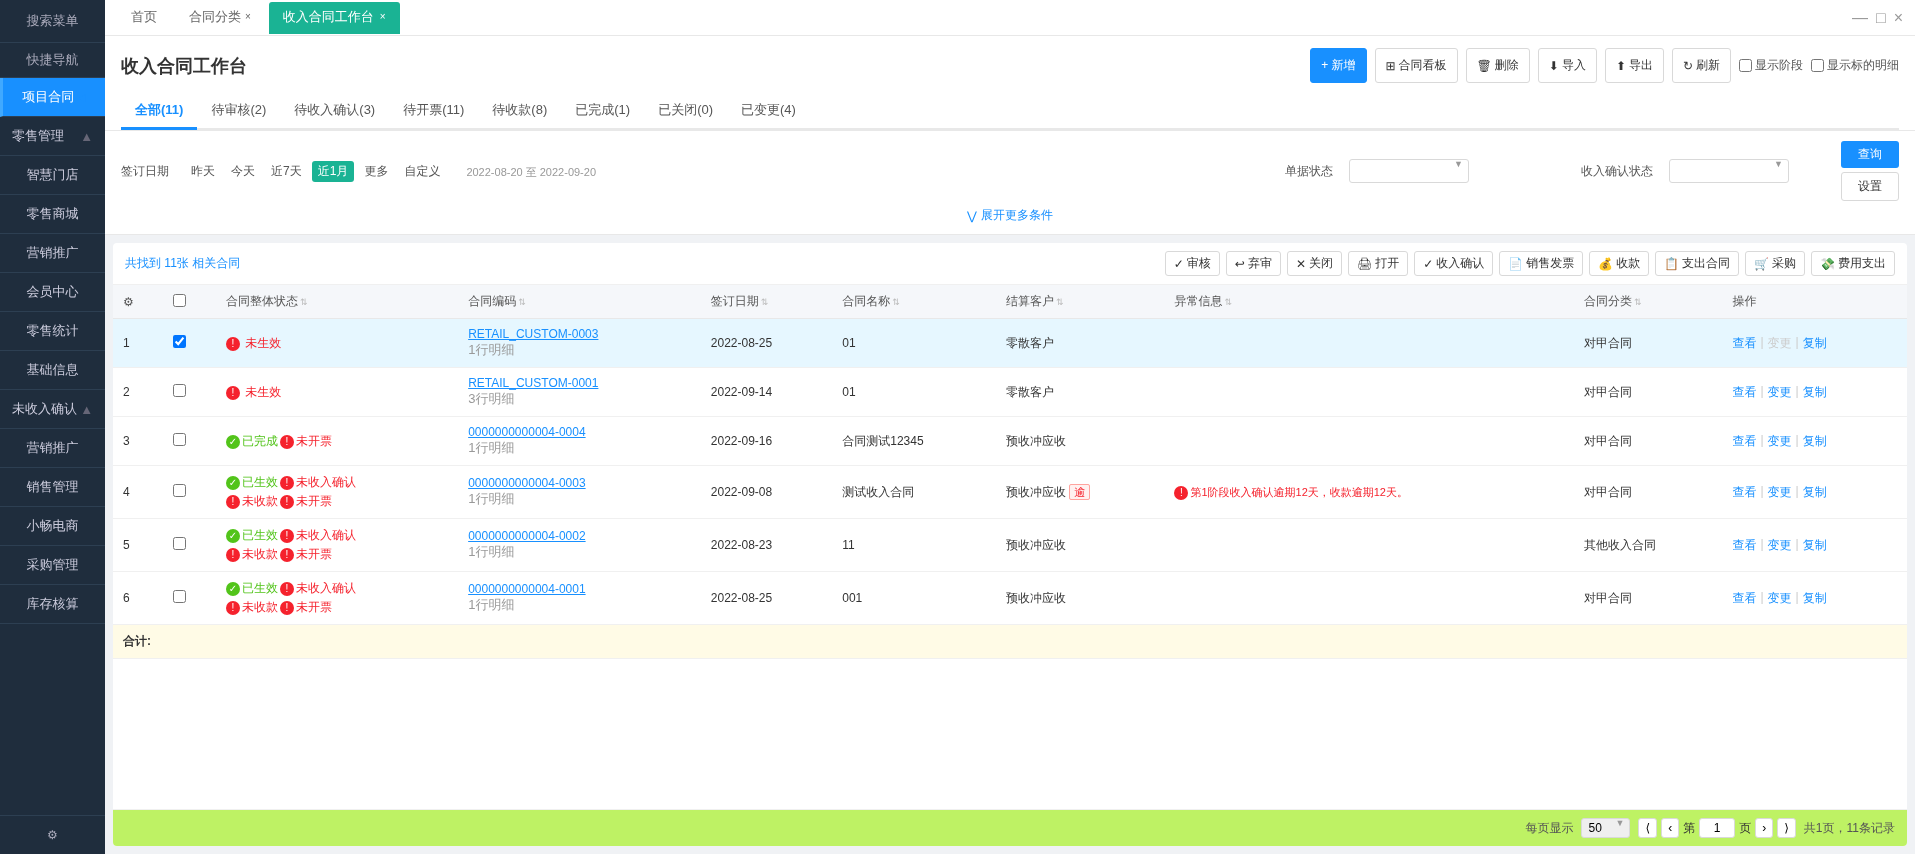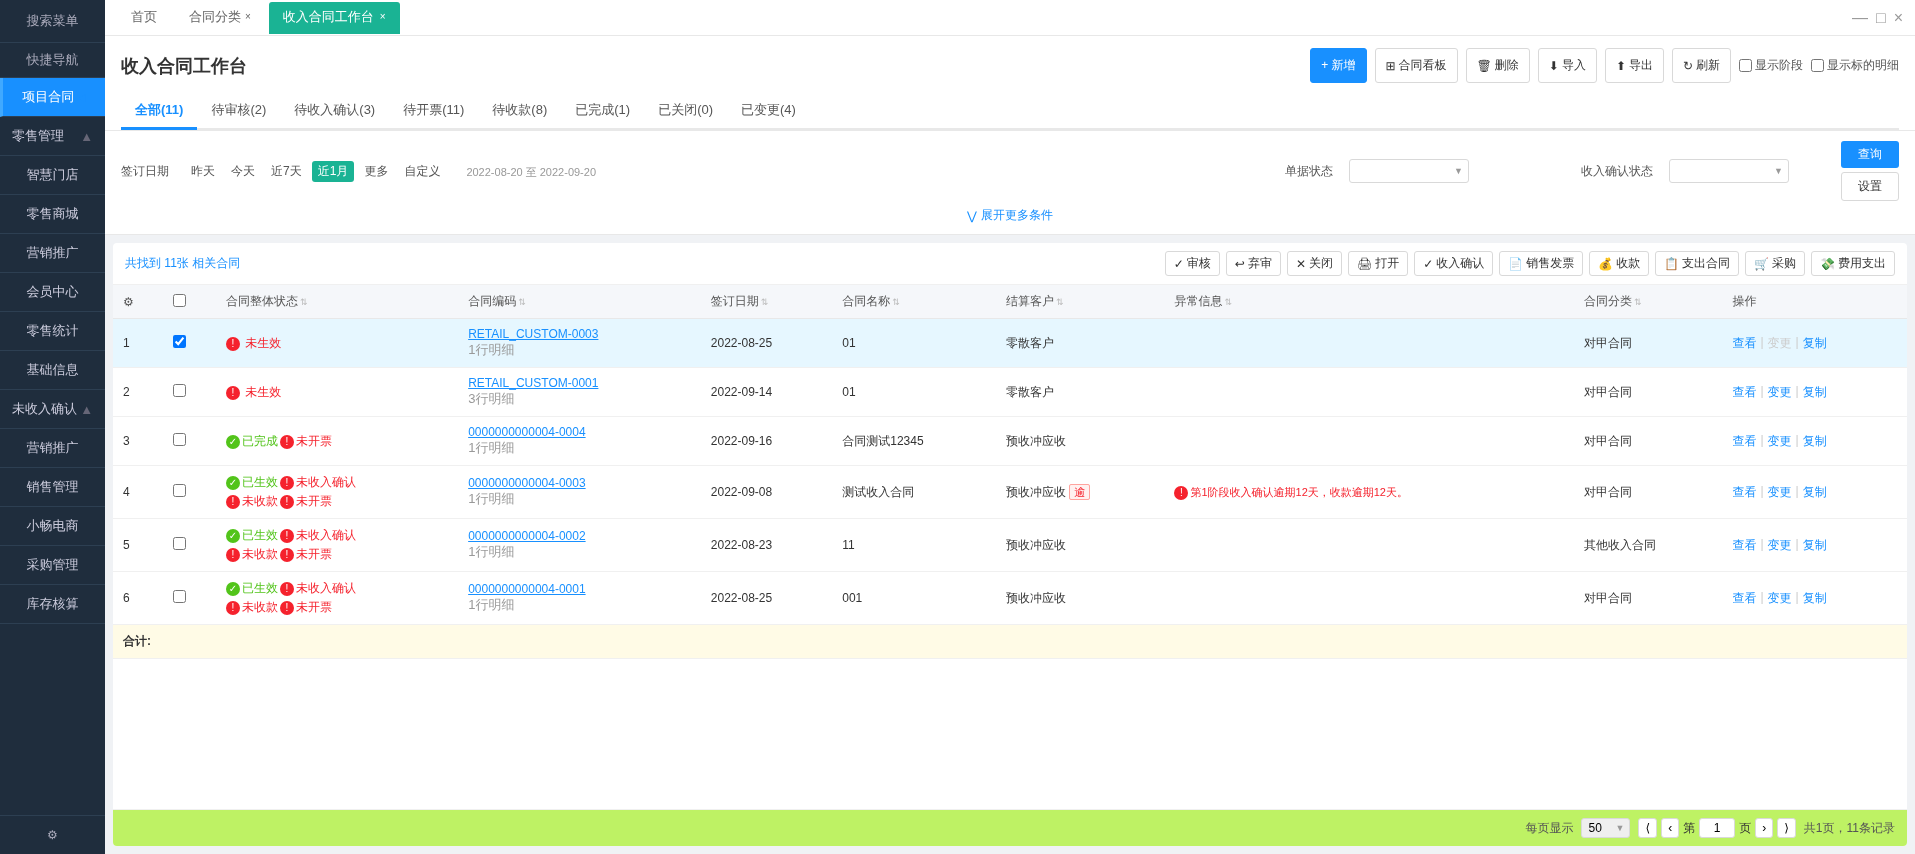--- a/index.html
+++ b/index.html
@@ -44,21 +44,21 @@
 
     
     .filter-section { background: #fff; padding: 10px 16px; border-bottom: 1px solid #e8e8e8; }
     .filter-row { display: flex; align-items: center; gap: 16px; margin-bottom: 6px; }
     .filter-label { font-size: 12px; color: #555; flex-shrink: 0; }
     .date-shortcuts { display: flex; gap: 4px; align-items: center; }
     .date-btn { padding: 2px 6px; font-size: 12px; cursor: pointer; color: #555; }
     .date-btn.active { background: #1ab394; color: #fff; border-radius: 3px; }
     .date-range { font-size: 11px; color: #999; margin-top: 2px; }
     .select-box { border: 1px solid #d9d9d9; padding: 4px 24px 4px 8px; border-radius: 3px; font-size: 12px; min-width: 120px; background: #fff; cursor: pointer; position: relative; appearance: none; }
-    .select-wrapper { position: relative; display: inline-flex; align-items: center; }
+    .select-wrapper { position: relative; display: inline-flex; align-items: flex-start; }
     .select-wrapper::after { content: '▼'; position: absolute; right: 6px; font-size: 9px; color: #999; pointer-events: none; }
     .expand-btn { display: flex; align-items: center; gap: 4px; color: #1890ff; cursor: pointer; font-size: 12px; }
     .btn-query { background: #1890ff; color: #fff; border: none; padding: 5px 16px; border-radius: 3px; cursor: pointer; font-size: 12px; }
     .btn-set { background: #fff; color: #333; border: 1px solid #d9d9d9; padding: 5px 16px; border-radius: 3px; cursor: pointer; font-size: 12px; }
 
     
     .table-section { flex: 1; background: #fff; margin: 8px; border-radius: 4px; display: flex; flex-direction: column; overflow: hidden; }
     .table-toolbar { padding: 8px 12px; display: flex; align-items: center; justify-content: space-between; border-bottom: 1px solid #f0f0f0; }
     .table-info { font-size: 12px; color: #333; }
     .table-info span { color: #1890ff; }

